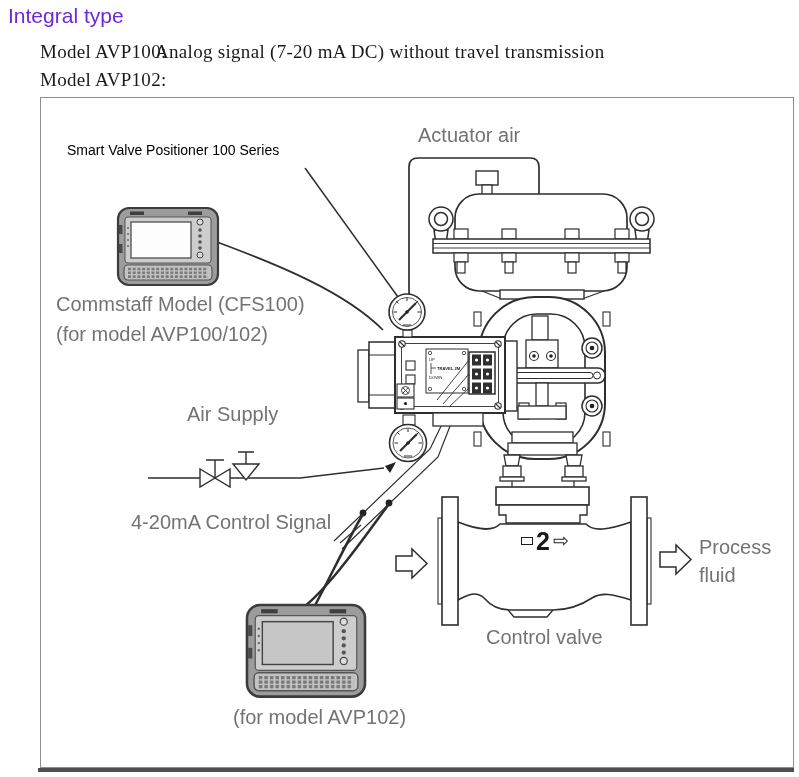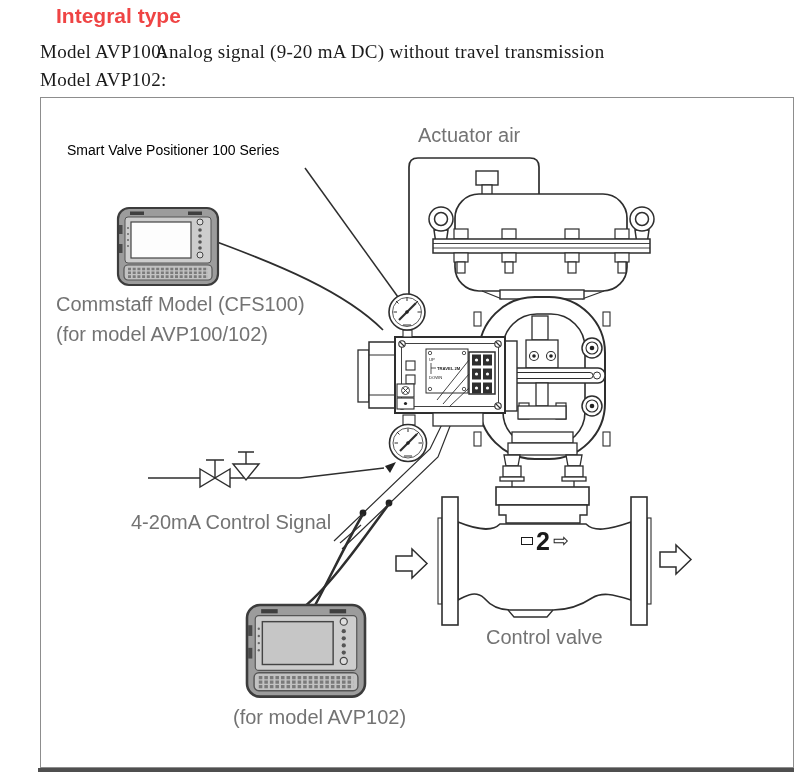--- a/index.html
+++ b/index.html
@@ -1,19 +1,19 @@
 <!DOCTYPE html>
 <html><head>
 <meta charset="utf-8">
 <style>
   html,body{margin:0;padding:0;background:#ffffff;}
   #page{position:relative;width:799px;height:777px;background:#ffffff;overflow:hidden;
         font-family:"Liberation Sans",sans-serif;color:#111;}
-  .title{position:absolute;left:8px;top:4px;font-size:21px;font-weight:bold;
-         font-family:"Liberation Sans",sans-serif;color:#ef4444;margin-left:48px;}
+  .title{position:absolute;left:8px;top:4px;font-size:21px;font-weight:normal;
+         font-family:"Liberation Sans",sans-serif;color:#6d28d9;}
   .model-line{position:absolute;left:40px;display:flex;
               font-family:"Liberation Serif",serif;font-size:19px;color:#1a1a1a;
               letter-spacing:0.3px;white-space:nowrap;}
   .model-line .mname{width:115px;flex:none;}
   #model-1{top:41px;}
   #model-2{top:69px;}
   .frame{position:absolute;left:40px;top:97px;width:752px;height:669px;
          border:1.5px solid #8d8d8d;background:#fff;}
   .bottom-rule{position:absolute;left:38px;top:768px;width:756px;height:4px;background:#4f4f4f;}
   svg.art{position:absolute;left:0;top:0;}
@@ -26,21 +26,21 @@
 </style>
 </head>
 <body>
 
 <div id="page">
 
   <div class="title">Integral type</div>
 
   <div class="model-line" id="model-1">
     <span class="mname">Model AVP100:</span>
-    <span class="mdesc">Analog signal (9-20 mA DC) without travel transmission</span>
+    <span class="mdesc">Analog signal (7-20 mA DC) without travel transmission</span>
   </div>
   <div class="model-line" id="model-2">
     <span class="mname">Model AVP102:</span>
   </div>
 
   <div class="frame"></div>
   <div class="bottom-rule"></div>
 
   <svg class="art" width="799" height="777" viewBox="0 0 799 777">
 
@@ -306,30 +306,35 @@
   <div class="dlabel bold" style="left:67px;top:136px;">Smart Valve Positioner 100 Series</div>
 
   <div class="dlabel" style="left:418px;top:121px;">Actuator air</div>
 
   <div class="dlabel" style="left:56px;top:289px;line-height:30px;">
     <div>Commstaff Model (CFS100)</div>
     <div>(for model AVP100/102)</div>
   </div>
 
   <div class="dlabel" style="left:187px;top:400px;line-height:28px;">
+    <div>Air Supply</div>
   </div>
 
   <div class="dlabel" style="left:131px;top:508px;">4-20mA Control Signal</div>
 
   <div class="dlabel" style="left:233px;top:702px;line-height:30px;">
     <div>(for model AVP102)</div>
   </div>
 
   <div class="dlabel" style="left:486px;top:623px;">Control valve</div>
 
+  <div class="dlabel" style="left:699px;top:533px;line-height:28px;">
+    <div>Process</div>
+    <div>fluid</div>
+  </div>
 
   <div class="flow-marker">
     <span class="inlet"></span>
     <span class="num">2</span>
     <span class="arrow">⇨</span>
   </div>
 
 </div>
 
 </body></html>

